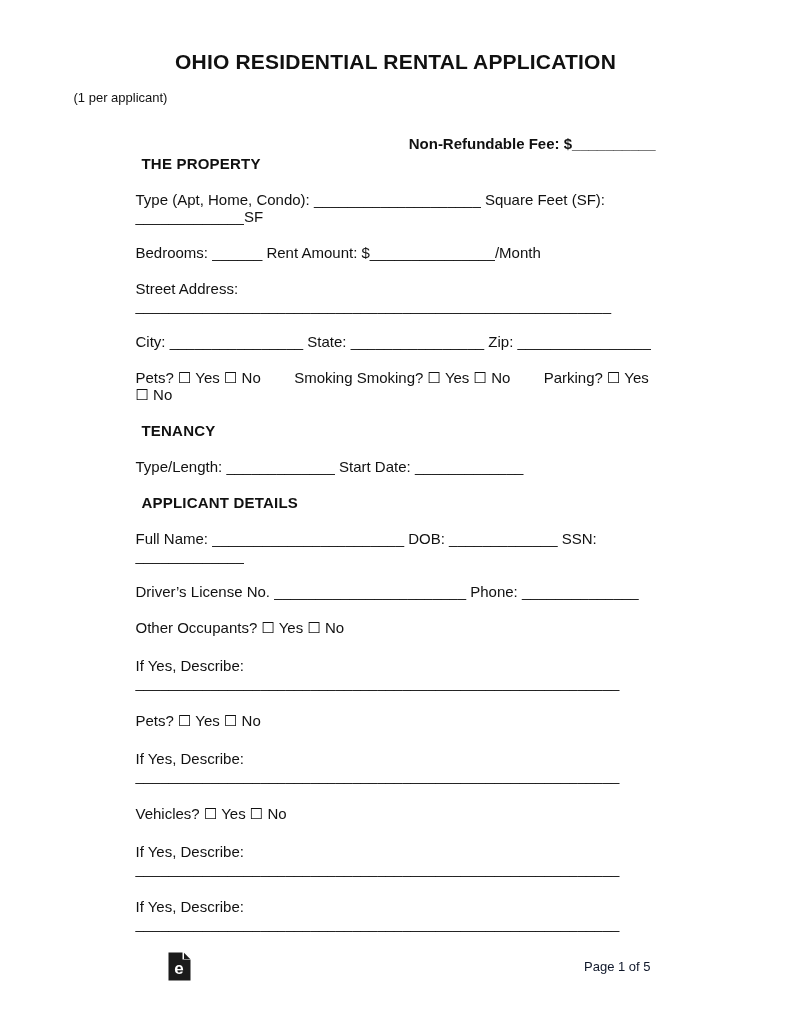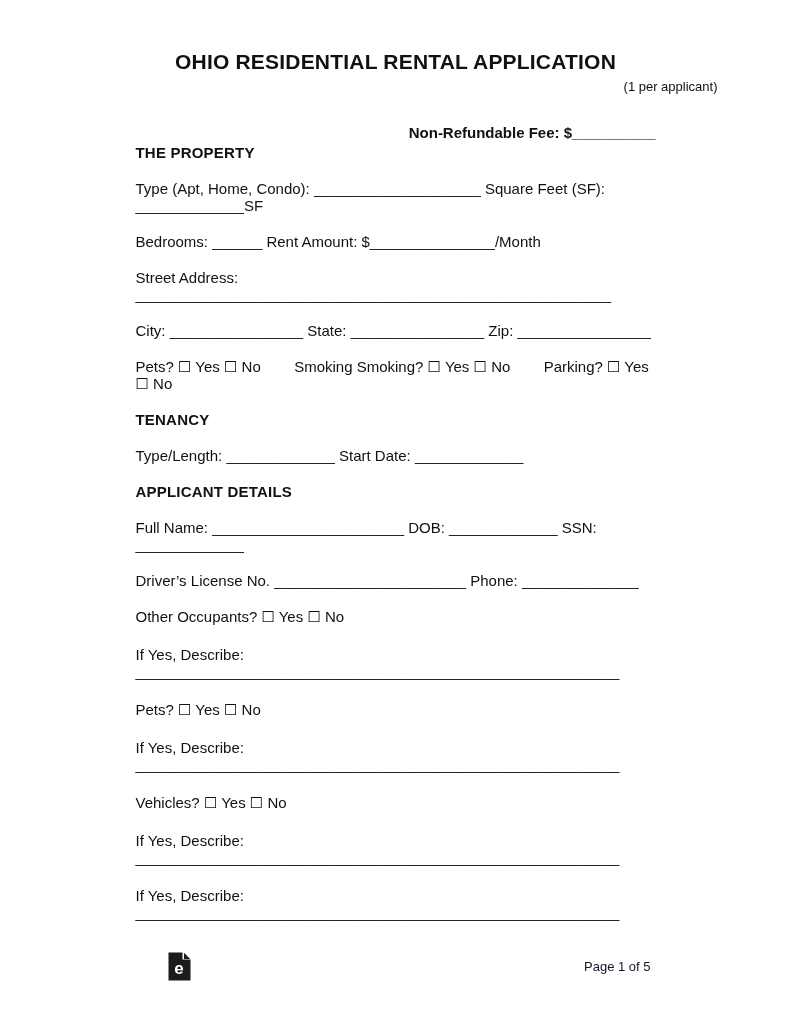--- a/index.html
+++ b/index.html
@@ -16,35 +16,35 @@
   }
   .title {
     margin: 50px 0 0 0;
     text-align: center;
     font-size: 21px;
     font-weight: bold;
     line-height: 24px;
     letter-spacing: 0.2px;
   }
   .subtitle {
-    margin-top: 5px;
-    text-align: right;
+    margin-top: 16px;
+    text-align: left;
     font-size: 13px;
     line-height: 15px;
   }
   .content { padding: 0 62px; }
   .fee-line {
     margin-top: 30px;
     text-align: right;
     font-weight: bold;
     line-height: 17px;
     white-space: pre-wrap;
   }
   .section-heading {
-    margin: 3px 0 19px 0;
+    margin: 3px 0 19px 6px;
     font-size: 15px;
     font-weight: bold;
     line-height: 17px;
     letter-spacing: 0.2px;
   }
   .section-heading.mid { margin-top: 0; }
   .line {
     line-height: 17px;
     margin-bottom: 19px;
     white-space: pre-wrap;

